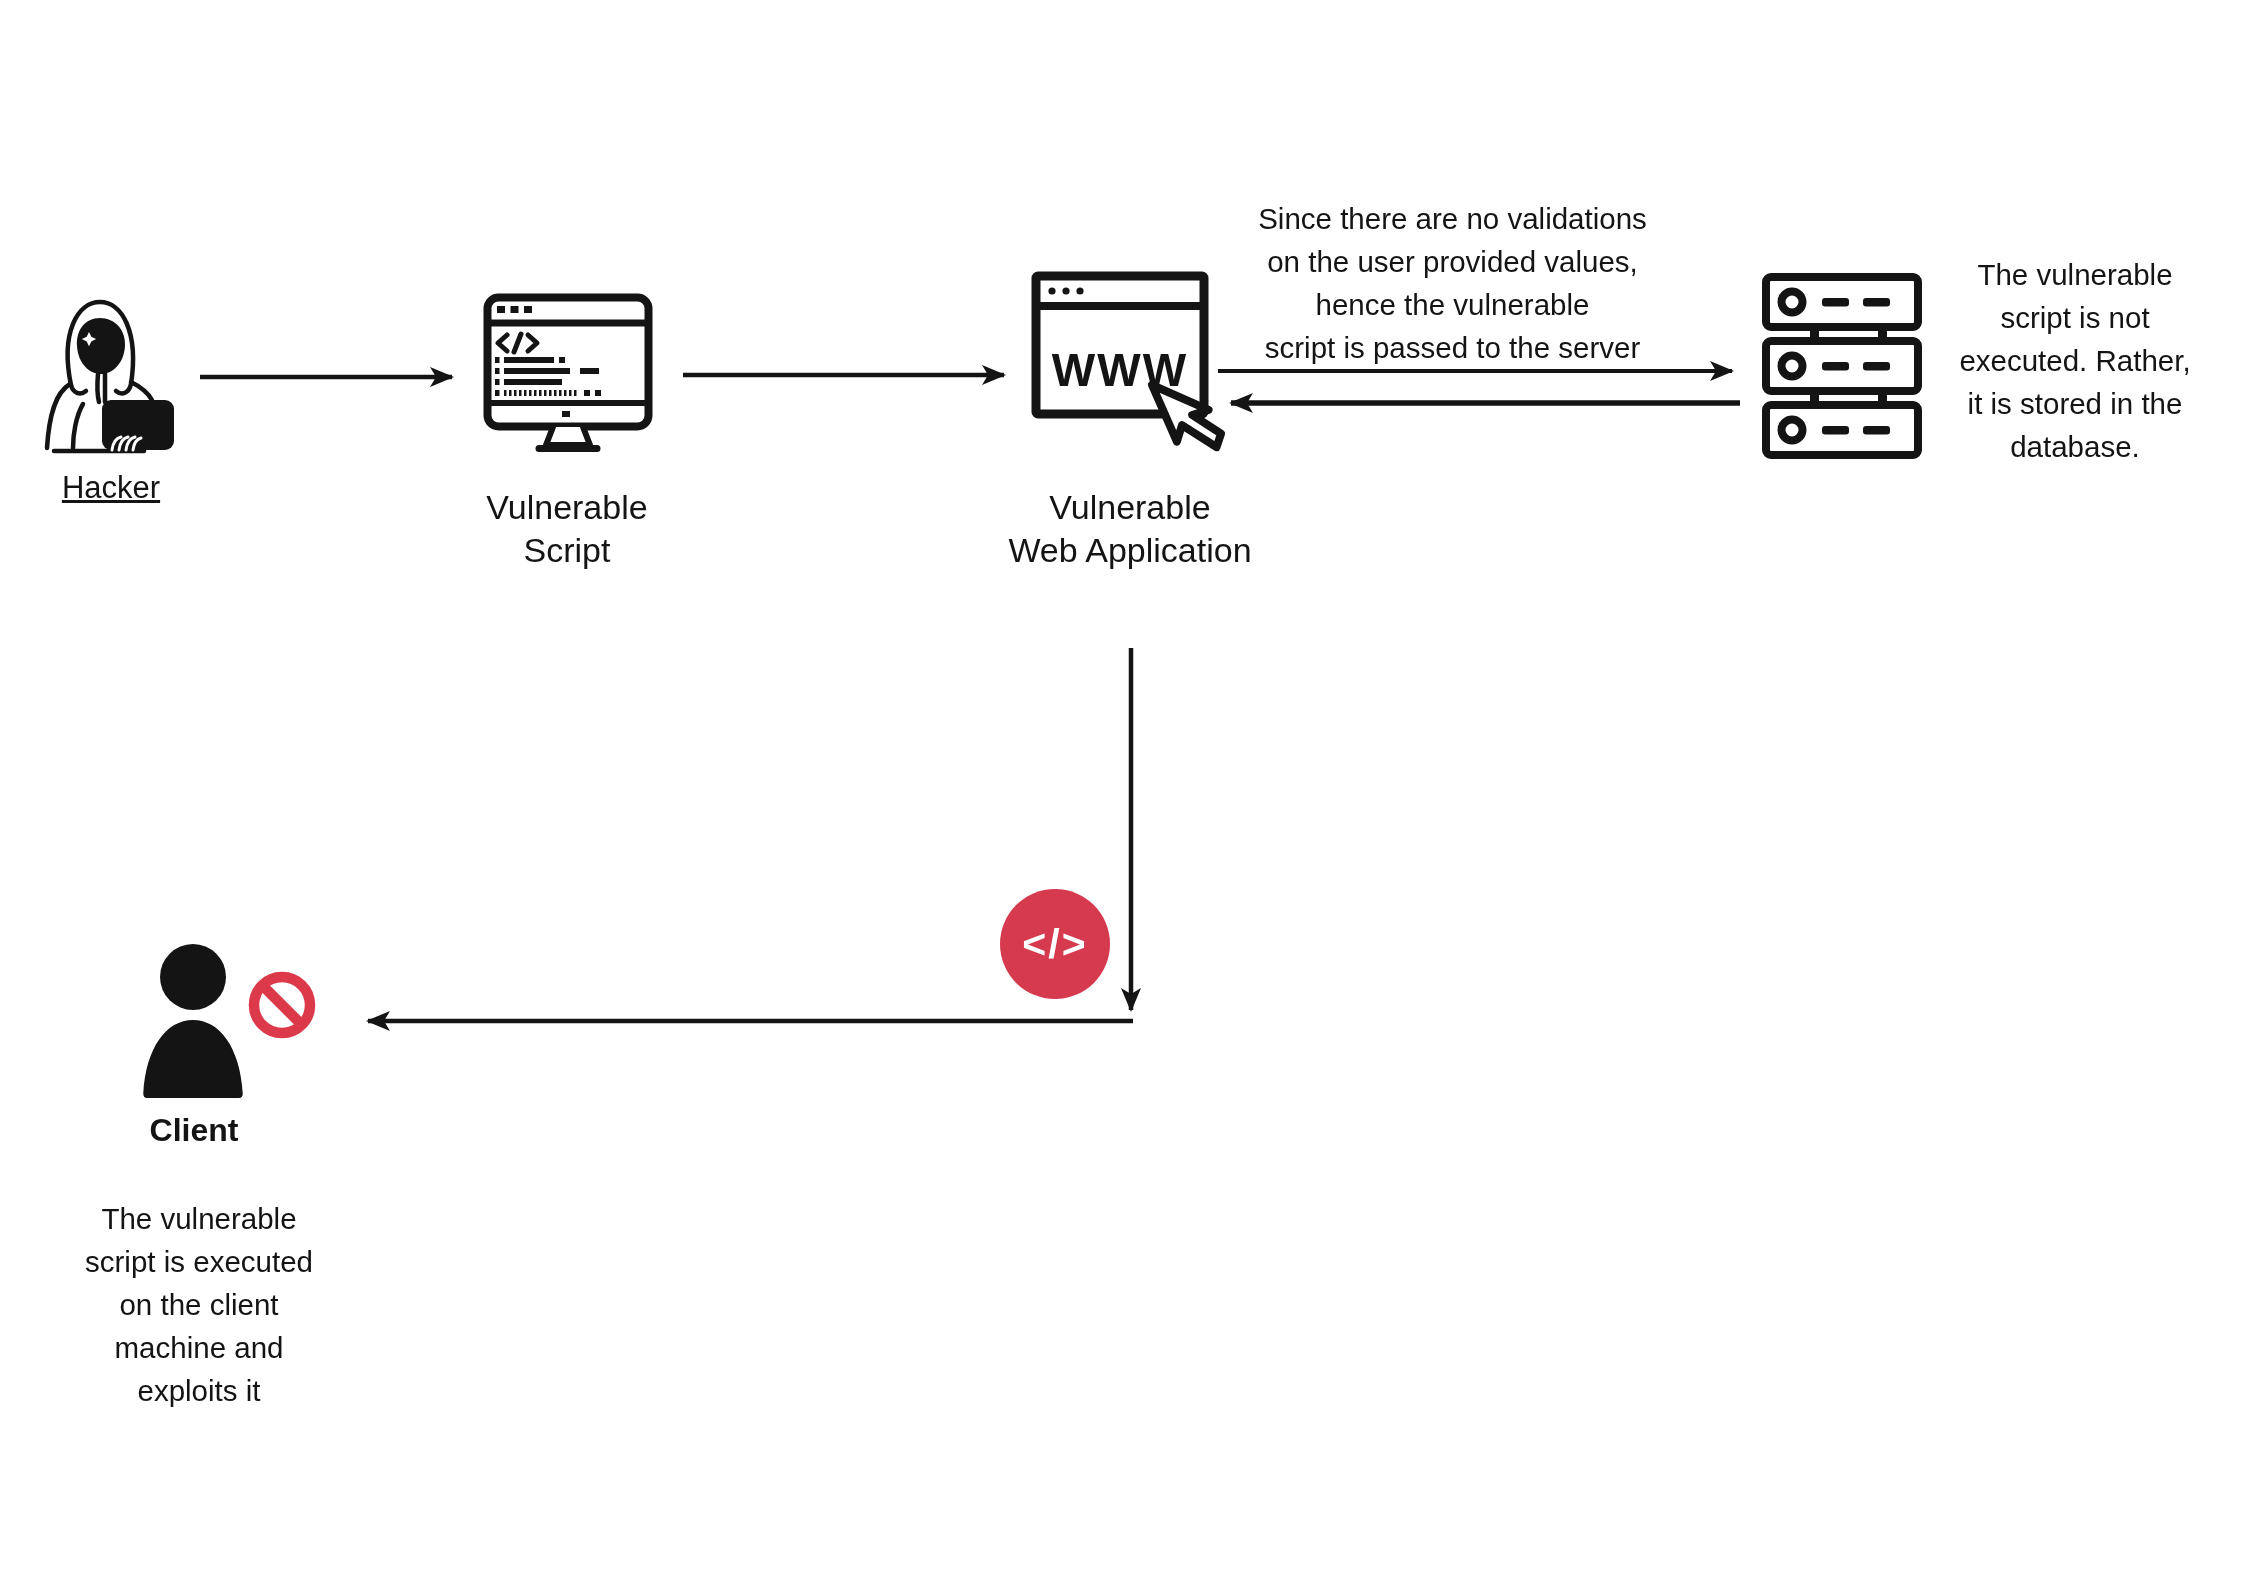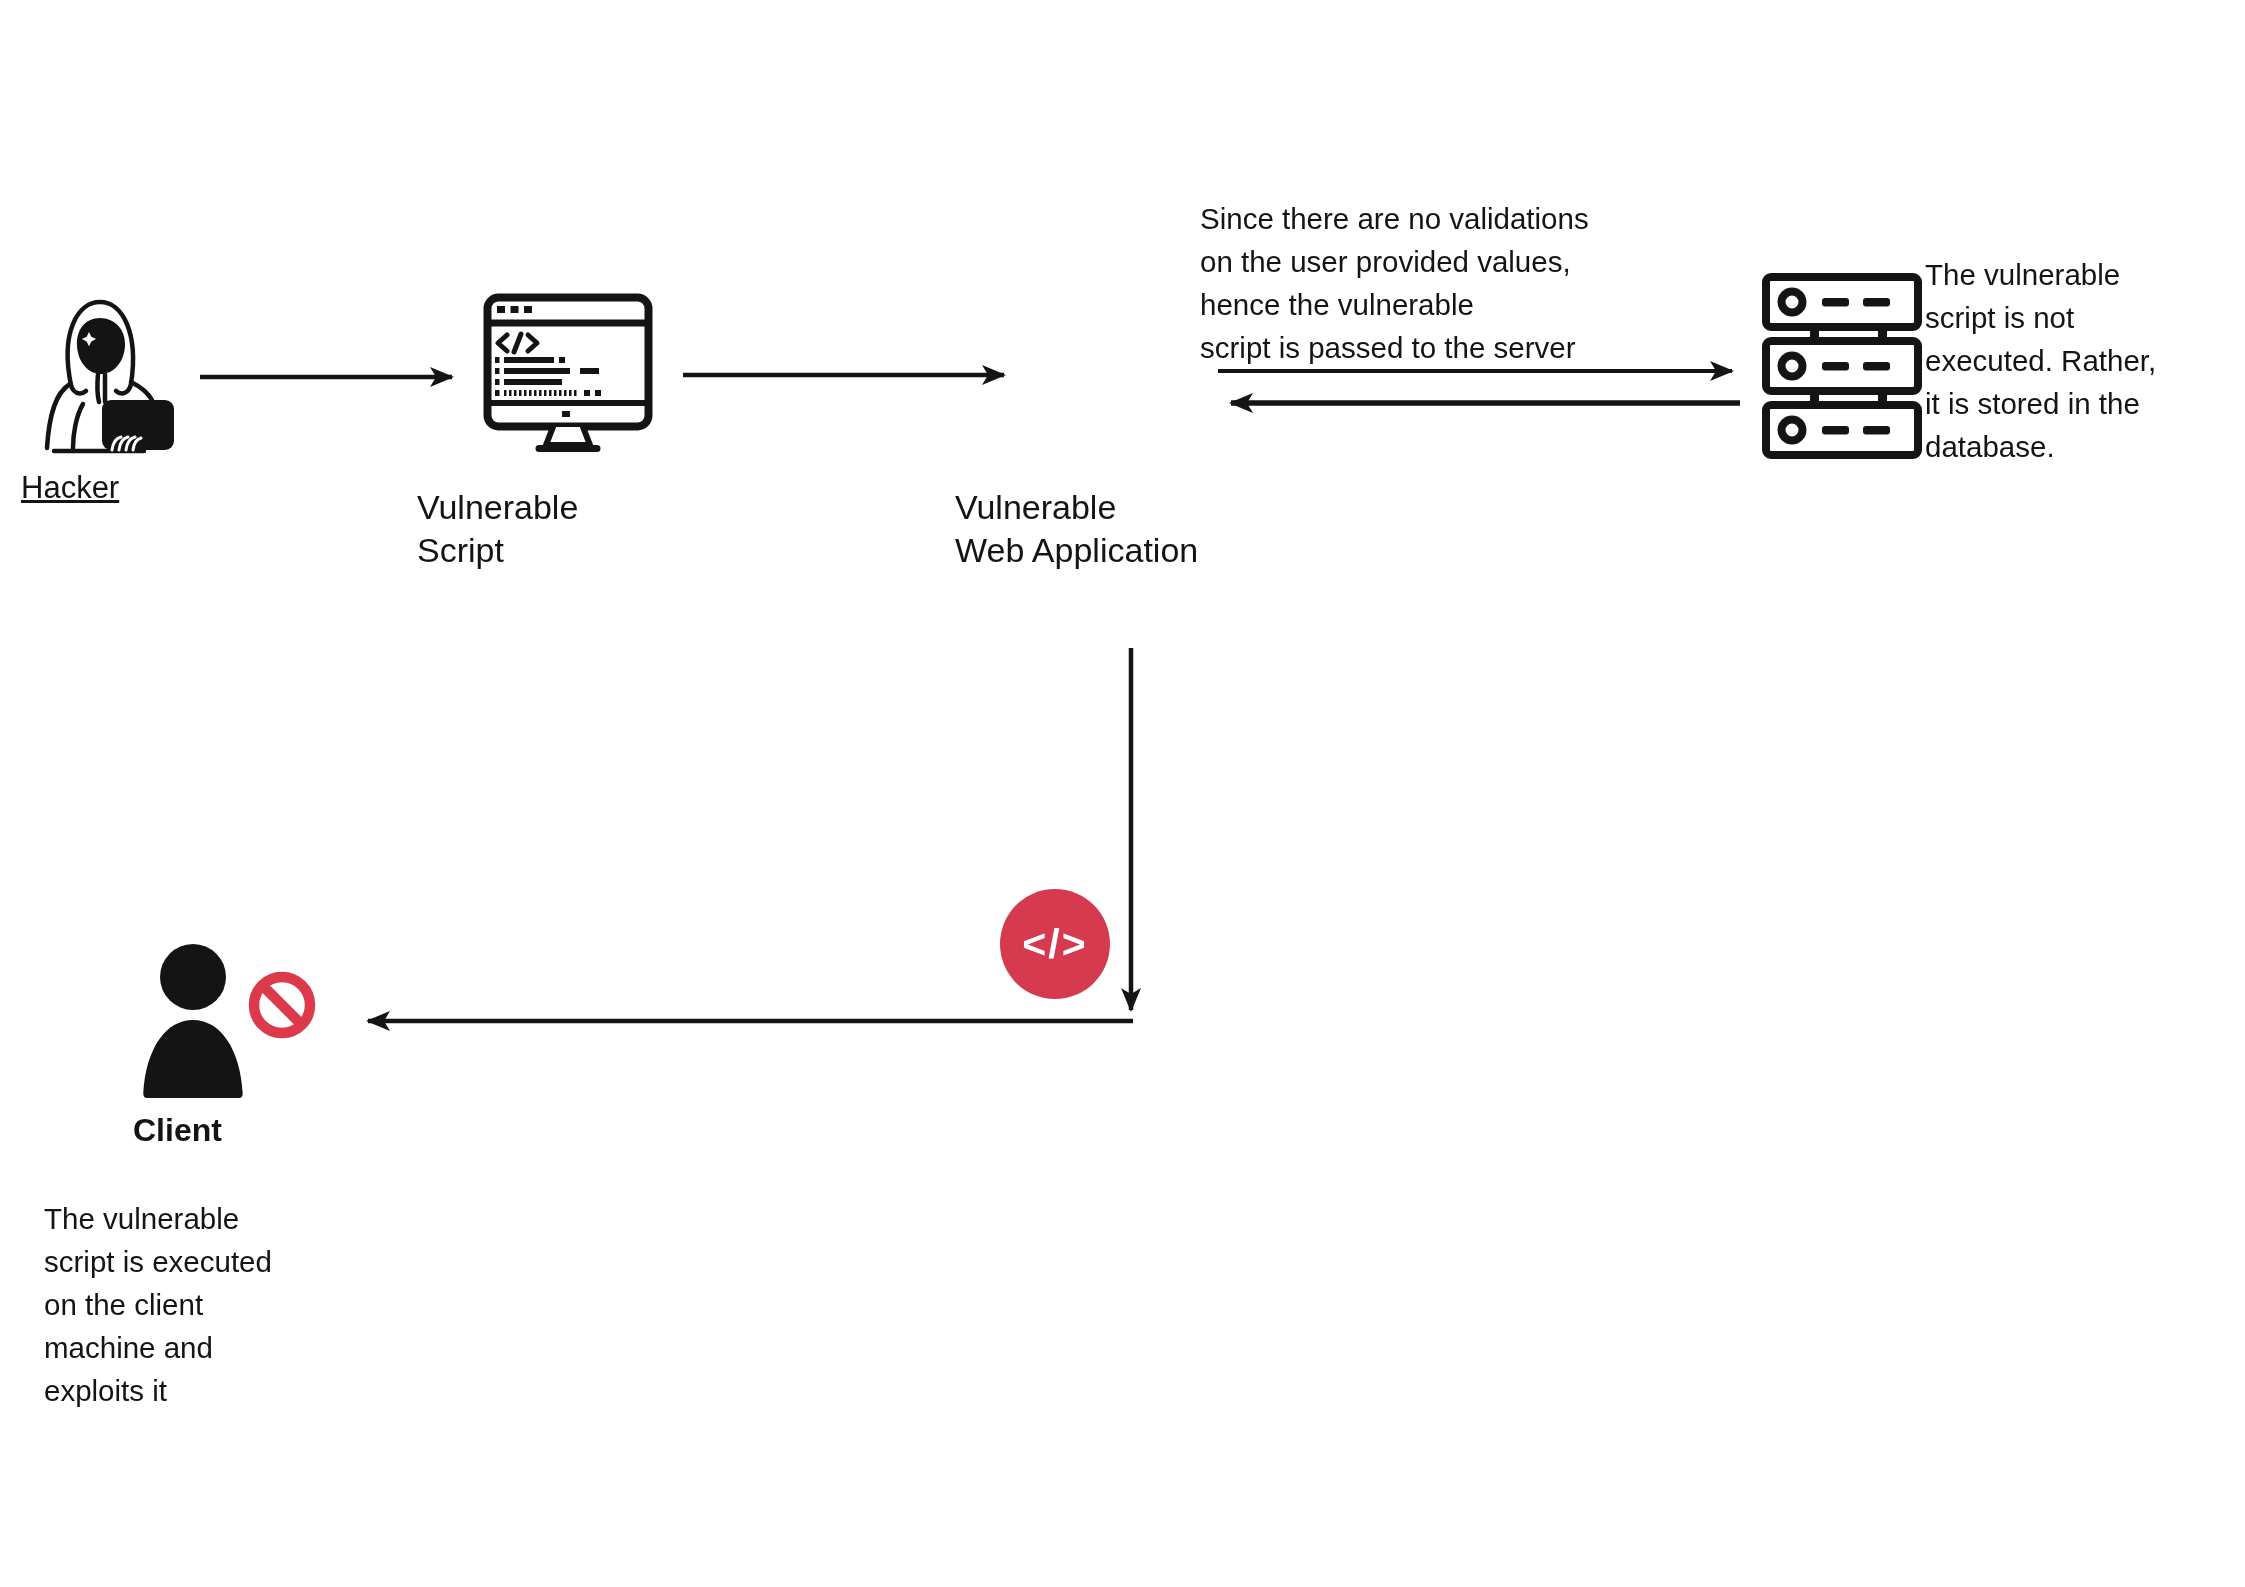--- a/index.html
+++ b/index.html
@@ -7,21 +7,21 @@
     --badge-bg:#d63a4e;
     --prohibit:#dc394b;
     --bg:#ffffff;
   }
   html,body{margin:0;padding:0;background:#e9e9e9;}
   .canvas{
     position:relative;width:2245px;height:1587px;background:var(--bg);
     font-family:"Liberation Sans", sans-serif;color:var(--ink);overflow:hidden;
   }
   .abs{position:absolute;}
-  .label{position:absolute;white-space:pre-line;color:var(--ink);}
+  .label{position:absolute;text-align:center;white-space:pre-line;color:var(--ink);}
   .node-label{font-size:34px;line-height:43px;}
   .note{font-size:29.5px;line-height:43px;}
   .hacker-label{left:21px;top:470px;width:180px;font-size:31px;text-decoration:underline;}
   .script-label{left:417px;top:486px;width:300px;}
   .webapp-label{left:955px;top:486px;width:350px;}
   .to-server-note{left:1200px;top:197px;width:505px;}
   .server-note{left:1925px;top:253px;width:300px;}
   .to-client-note{left:520px;top:889px;width:450px;font-size:29px;}
   .client-label{left:133px;top:1112px;width:122px;font-size:32px;font-weight:bold;}
   .client-note{left:44px;top:1197px;width:310px;}
@@ -118,20 +118,31 @@
       <line x1="21" y1="100" x2="95" y2="100" stroke-width="6" stroke-dasharray="2.5 2.5" stroke-linecap="butt"></line>
       <line x1="5" y1="110" x2="165" y2="110" stroke-width="6"></line>
       <rect x="79" y="118" width="8" height="6" fill="currentColor" stroke="none"></rect>
       <path d="M70,134 L63,152 L107,152 L100,134" stroke-width="6" fill="#ffffff"></path>
       <line x1="56" y1="155.5" x2="114" y2="155.5" stroke-width="7"></line>
     </svg>
   </div>
   <div class="label node-label script-label">Vulnerable
 Script</div>
 
+  <div class="icon webapp-icon">
+    <svg viewBox="0 0 210 196" fill="none" stroke="currentColor" stroke-linecap="round" stroke-linejoin="round">
+      <rect x="6" y="6" width="168" height="138" rx="2" stroke-width="9" fill="#ffffff"></rect>
+      <line x1="7" y1="36" x2="173" y2="36" stroke-width="8"></line>
+      <circle cx="22" cy="21" r="3.6" fill="currentColor" stroke="none"></circle>
+      <circle cx="36" cy="21" r="3.6" fill="currentColor" stroke="none"></circle>
+      <circle cx="50" cy="21" r="3.6" fill="currentColor" stroke="none"></circle>
+      <text x="90" y="116" text-anchor="middle" font-size="46" font-weight="bold" letter-spacing="2" fill="currentColor" stroke="none" font-family="Liberation Sans, sans-serif">WWW</text>
+      <path d="M0,0 L14,36 L4.5,31 L9,52 L1,56 L-4.5,31 L-14,36 Z" transform="translate(122,115) rotate(-45) scale(1.6)" fill="#ffffff" stroke="currentColor" stroke-width="5"></path>
+    </svg>
+  </div>
   <div class="label node-label webapp-label">Vulnerable
 Web Application</div>
 
   <div class="label note to-server-note">Since there are no validations
 on the user provided values,
 hence the vulnerable
 script is passed to the server</div>
 
   <div class="icon server-icon">
     <svg viewBox="0 0 160 186" fill="none" stroke="currentColor" stroke-linecap="round" stroke-linejoin="round">

